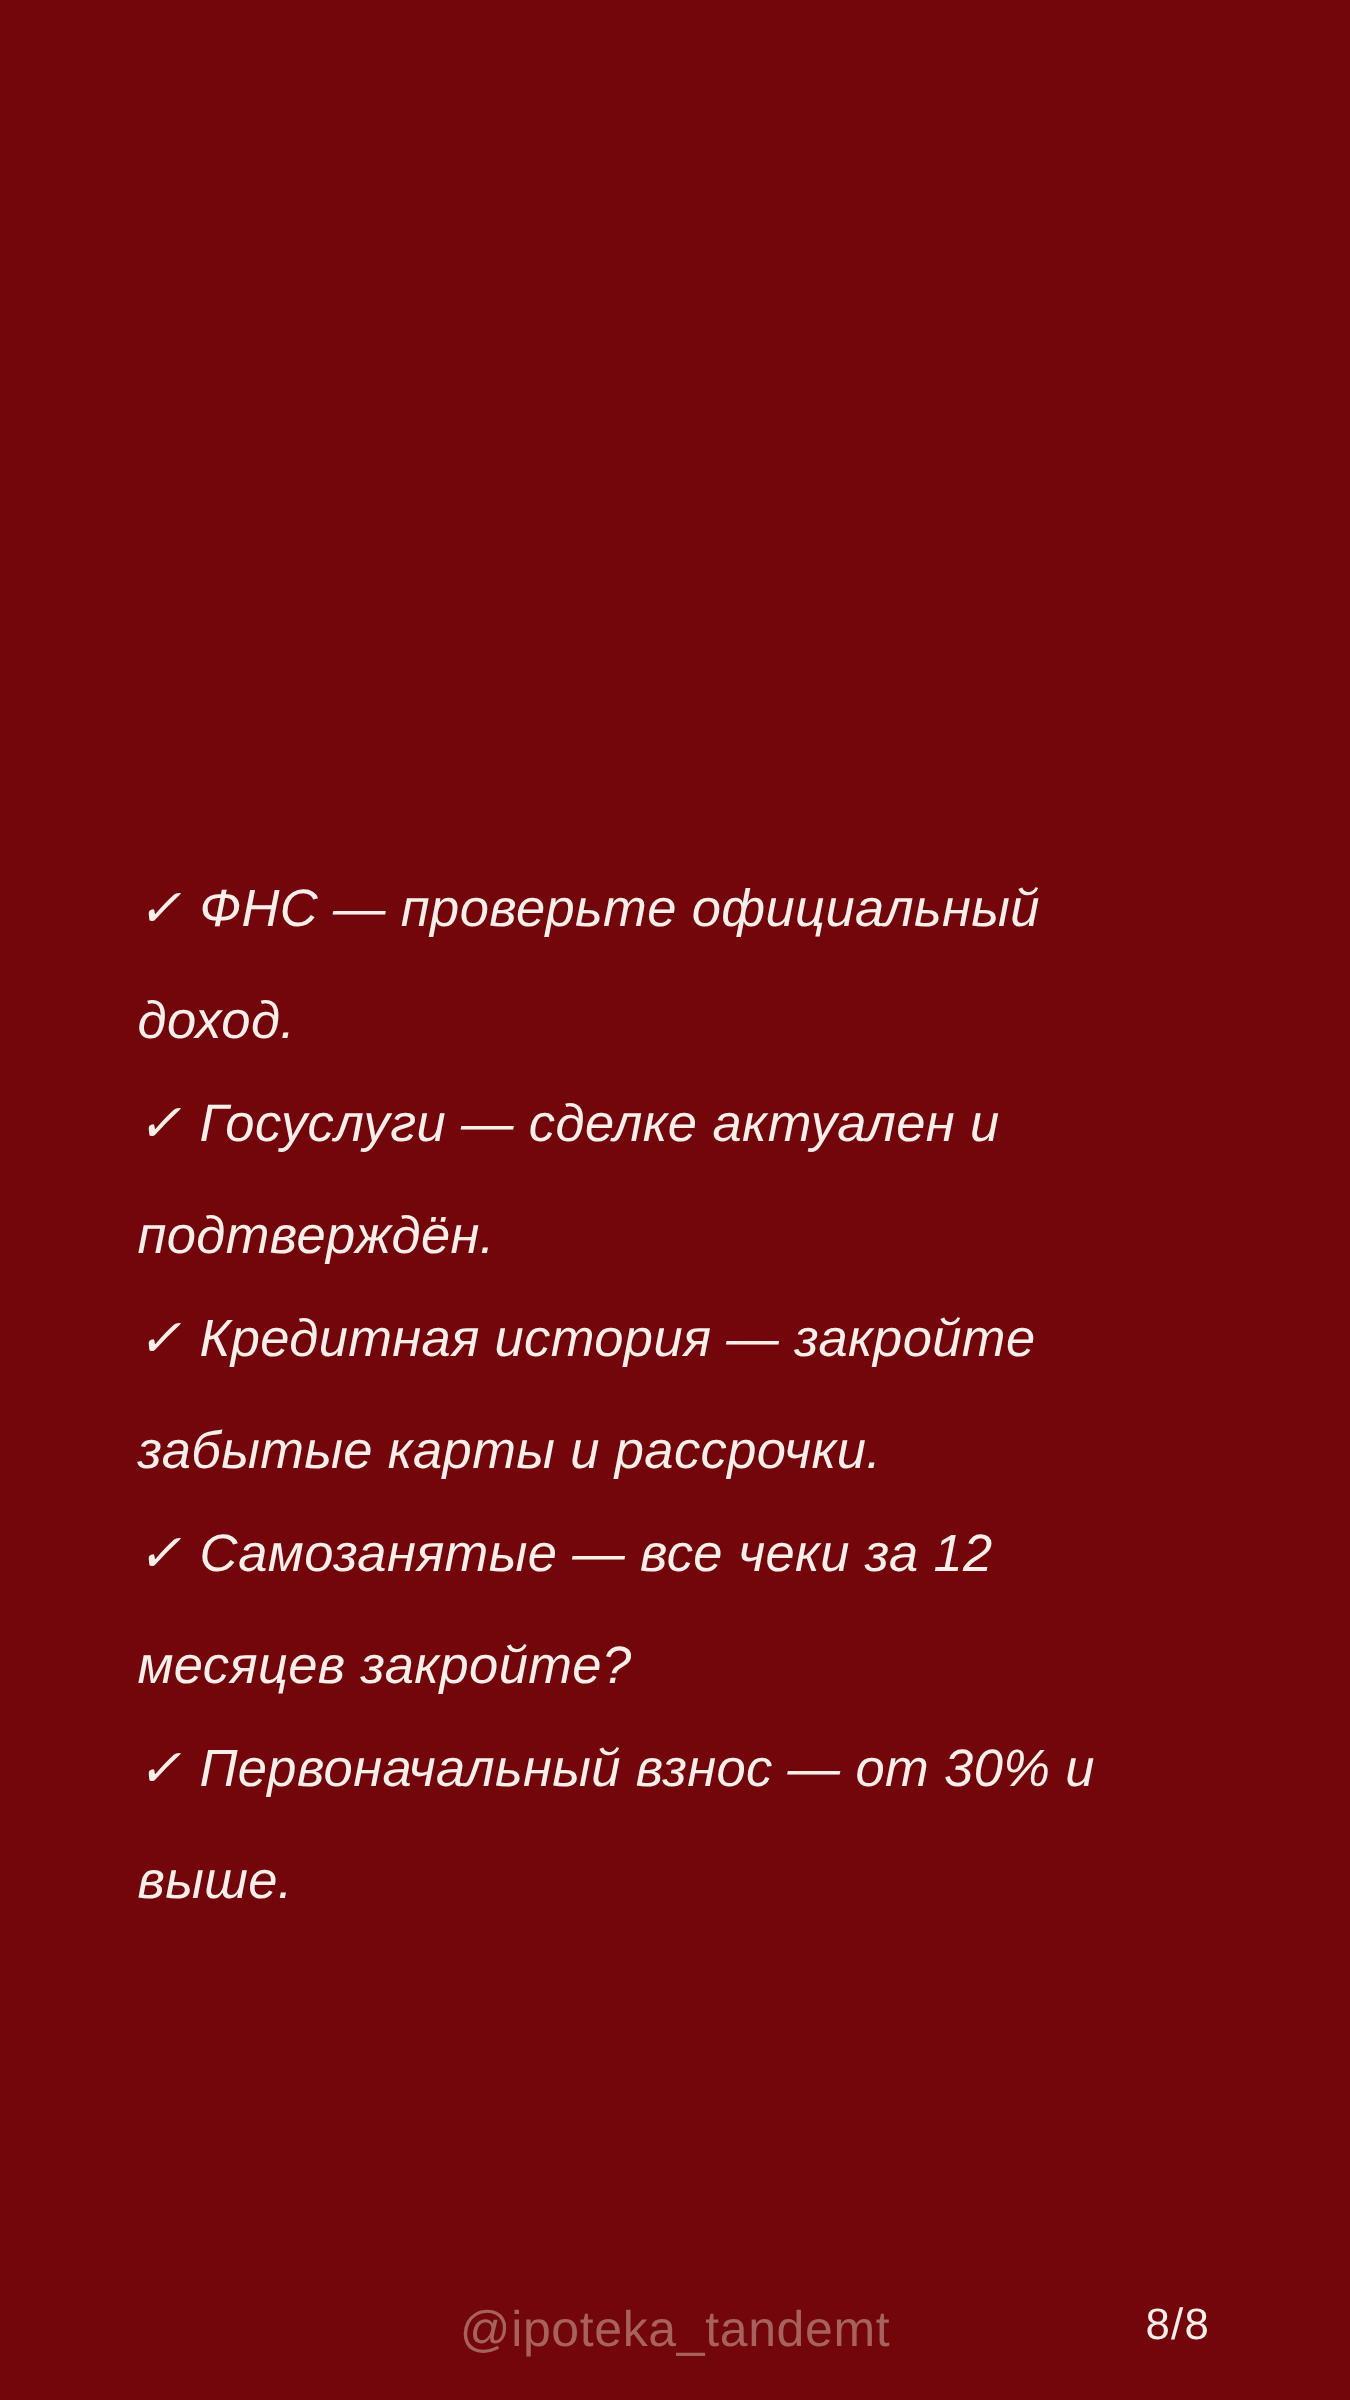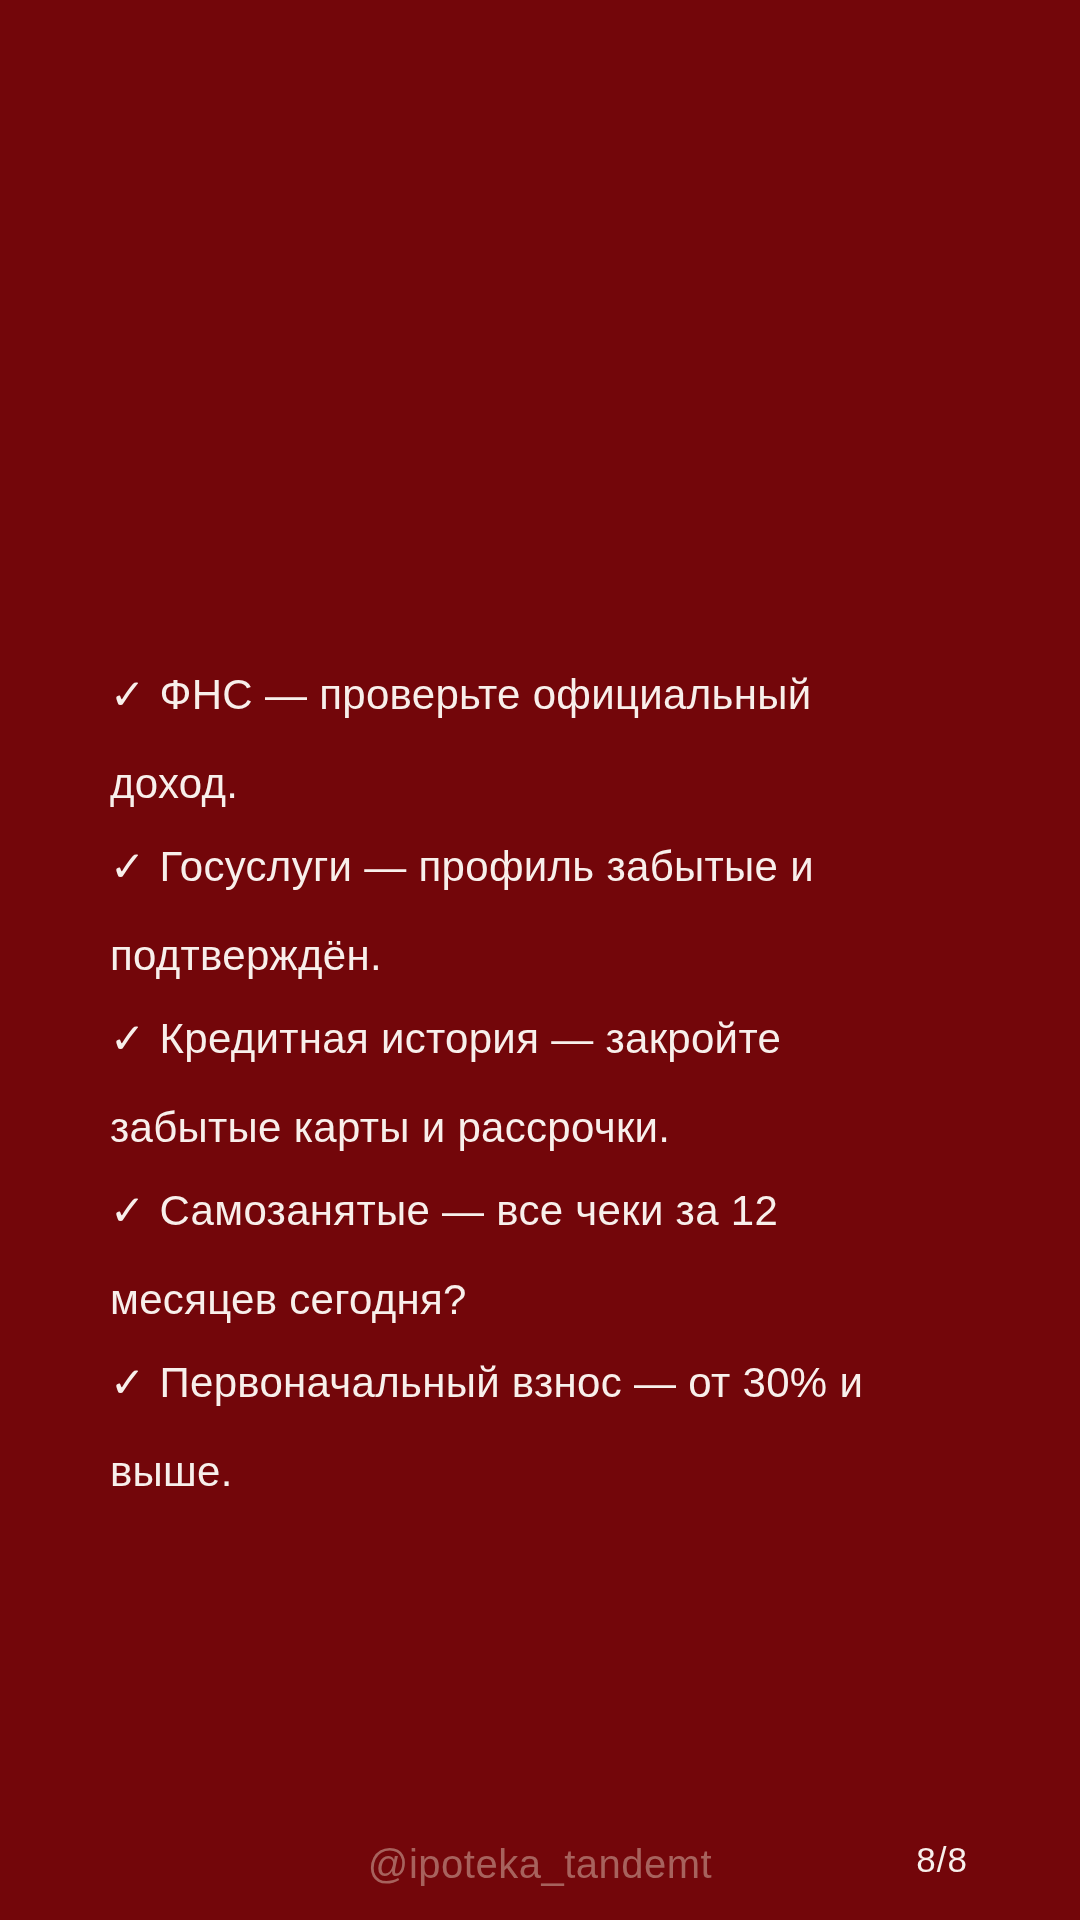--- a/index.html
+++ b/index.html
@@ -21,23 +21,24 @@
     left: 0;
     right: 0;
     text-align: center;
     font-size: 66px;
     line-height: 78px;
     font-weight: 400;
     letter-spacing: 0.5px;
   }
   .checklist {
     position: absolute;
-    top: 668px;
+    top: 700px;
     left: 110px;
     width: 890px;
+    font-style: italic;
   }
   .item {
     font-size: 42px;
     line-height: 53px;
     margin-bottom: 30px;
     letter-spacing: 0.3px;
   }
   .check {
     display: inline-block;
     margin-right: 14px;
@@ -73,32 +74,32 @@
 
 
   <div class="checklist">
 
     <div class="item">
       <span class="check">✓</span><span>ФНС — проверьте официальный</span>
       <span class="l2">доход.</span>
     </div>
 
     <div class="item">
-      <span class="check">✓</span><span>Госуслуги — профиль забытые и</span>
+      <span class="check">✓</span><span>Госуслуги — сделке актуален и</span>
       <span class="l2">подтверждён.</span>
     </div>
 
     <div class="item">
       <span class="check">✓</span><span>Кредитная история — закройте</span>
       <span class="l2">забытые карты и рассрочки.</span>
     </div>
 
     <div class="item">
       <span class="check">✓</span><span>Самозанятые — все чеки за 12</span>
-      <span class="l2">месяцев сегодня?</span>
+      <span class="l2">месяцев закройте?</span>
     </div>
 
 
     <div class="item">
       <span class="check">✓</span><span>Первоначальный взнос — от 30% и</span>
       <span class="l2">выше.</span>
     </div>
 
   </div>
 

